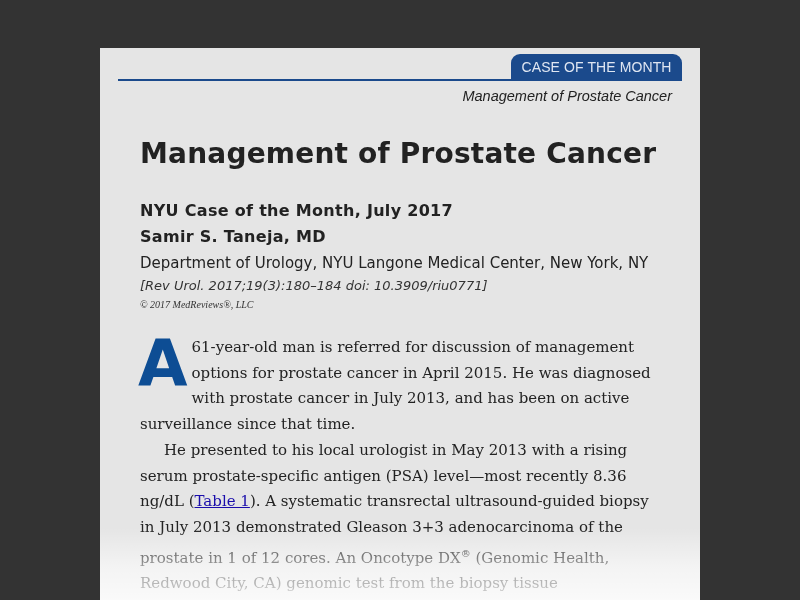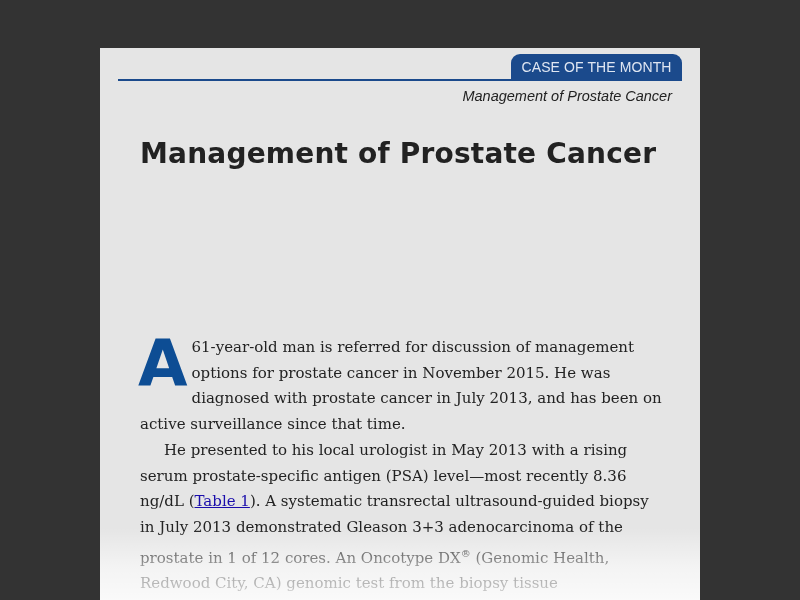--- a/index.html
+++ b/index.html
@@ -77,22 +77,29 @@
 </head>
 <body>
 
 <div class="page">
   <div class="header-rule"></div>
   <div class="section-tab">CASE OF THE MONTH</div>
   <div class="running-title">Management of Prostate Cancer</div>
 
   <h1 class="article-title">Management of Prostate Cancer</h1>
 
+  <div class="meta">
+    <div class="line-bold">NYU Case of the Month, July 2017</div>
+    <div class="line-bold">Samir S. Taneja, MD</div>
+    <div class="affil">Department of Urology, NYU Langone Medical Center, New York, NY</div>
+    <div class="citation">[Rev Urol. 2017;19(3):180–184 doi: 10.3909/riu0771]</div>
+    <div class="copyright">© 2017 MedReviews®, LLC</div>
+  </div>
 
   <div class="body-text">
-    <p><span class="dropcap">A</span><span> 61-year-old man is referred for discussion of management options for prostate cancer in November 2015. He was diagnosed with prostate cancer in July 2013, and has been on active surveillance since that time.</span></p>
+    <p><span class="dropcap">A</span><span> 61-year-old man is referred for discussion of management options for prostate cancer in April 2015. He was diagnosed with prostate cancer in July 2013, and has been on active surveillance since that time.</span></p>
     <p><span>He presented to his local urologist in May 2013 with a rising serum prostate-specific antigen (PSA) level—most recently 8.36 ng/dL (</span><a href="#">Table 1</a><span>). A systematic transrectal ultrasound-guided biopsy in July 2013 demonstrated Gleason 3+3 adenocarcinoma of the prostate in 1 of 12 cores. An Oncotype DX</span><sup>®</sup><span> (Genomic Health, Redwood City, CA) genomic test from the biopsy tissue demonstrated a Genomic Prostate Score™ (GPS) of 21, predicting a 9% likelihood of dominant Gleason pattern 4 or higher and a 7% risk of non–organ-confined disease. Overall, the GPS</span></p>
   </div>
 
   <div class="fade"></div>
 
   <div class="footer">Vol. 19 No. 3 • 2017 • Reviews in Urology</div>
 </div>
 
 </body></html>

